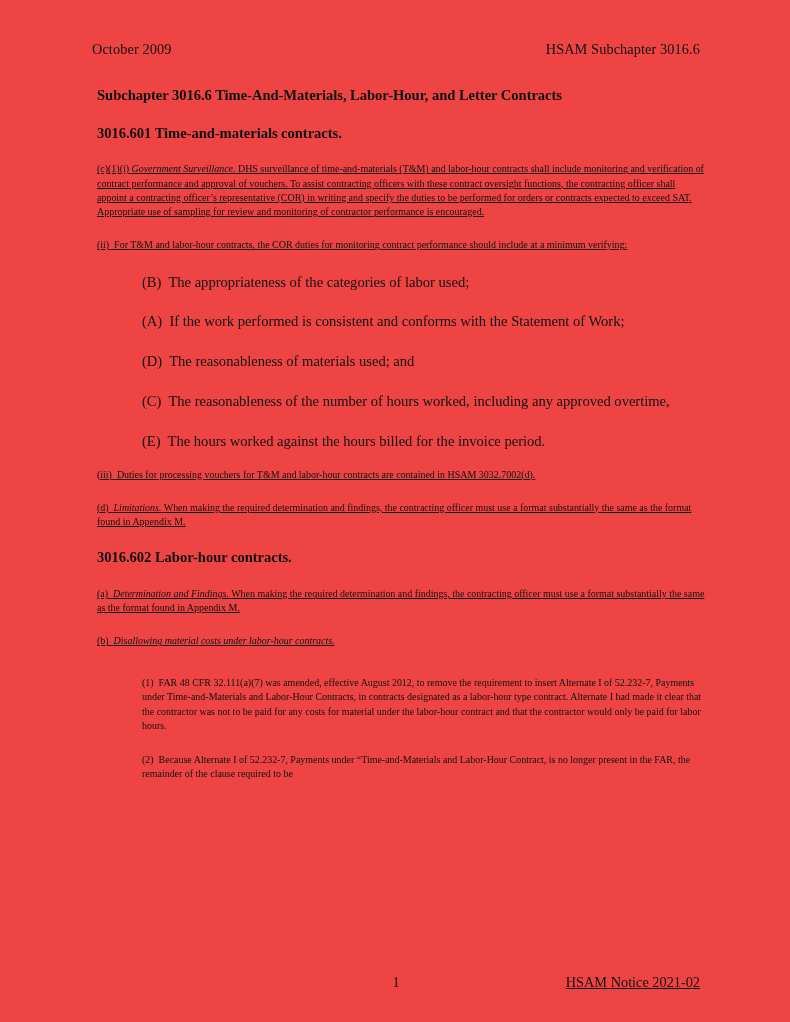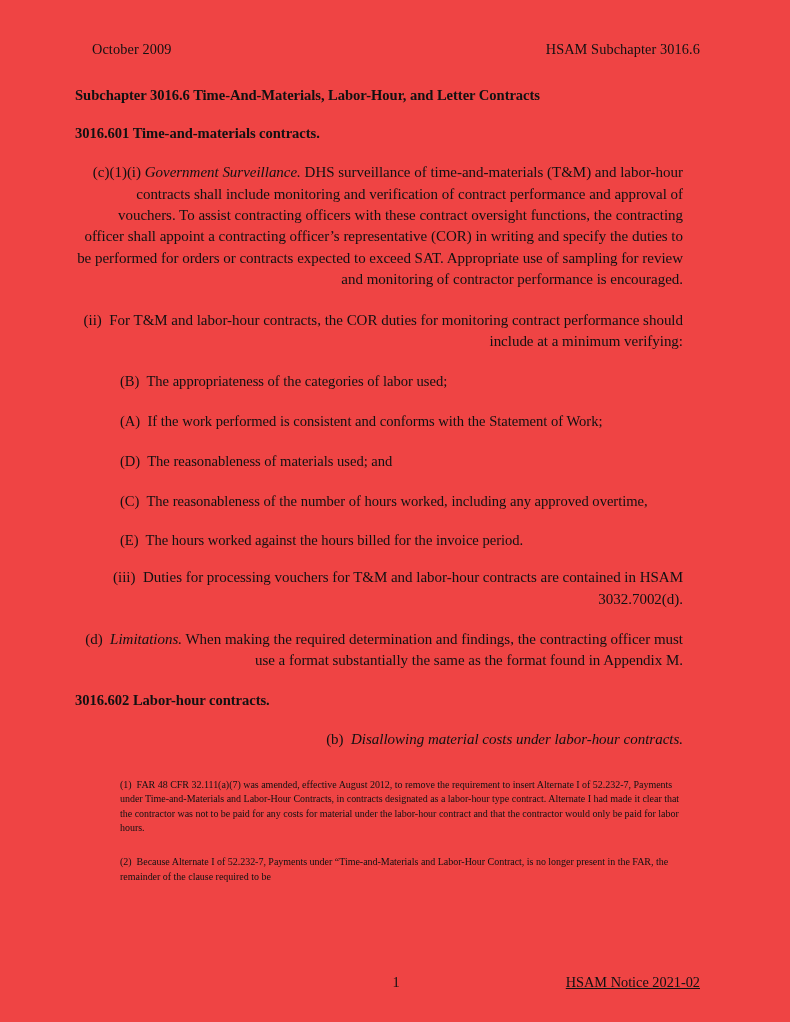--- a/index.html
+++ b/index.html
@@ -34,44 +34,45 @@
     align-items: baseline;
     font-size: 14.3px;
     line-height: 1.2;
     letter-spacing: 0.1px;
   }
 
   
   .content {
     position: absolute;
     top: 86px;
-    left: 75px;
+    left: 97px;
     width: 608px;
   }
 
   .h-sub {
     font-size: 14.6px;
     font-weight: bold;
     line-height: 1.28;
     margin: 0 0 19px 0;
     letter-spacing: -0.05px;
   }
   .h-sec {
     font-size: 14.6px;
     font-weight: bold;
     line-height: 1.28;
     margin: 0 0 20px 0;
     letter-spacing: -0.05px;
   }
   .para {
-    font-size: 15px;
+    font-size: 10px;
     line-height: 1.425;
     margin: 0 0 19px 0;
-    text-align: right;
+    text-align: left;
     letter-spacing: -0.02px;
+    text-decoration: underline;
   }
   .para .it { font-style: italic; }
 
   
   .sub-list {
     margin: 0;
     padding: 0;
   }
   .sub-item {
     font-size: 14.6px;
@@ -146,20 +147,21 @@
     </div>
 
     <div class="spacer-16"></div>
 
     <p class="para"><span>(iii)</span>&nbsp; <span>Duties for processing vouchers for T&amp;M and labor-hour contracts are contained in HSAM 3032.7002(d).</span></p>
 
     <p class="para"><span>(d)</span>&nbsp; <span class="it">Limitations.</span> <span>When making the required determination and findings, the contracting officer must use a format substantially the same as the format found in Appendix M.</span></p>
 
     <p class="h-sec">3016.602 Labor-hour contracts.</p>
 
+    <p class="para"><span>(a)</span>&nbsp; <span class="it">Determination and Findings.</span> <span>When making the required determination and findings, the contracting officer must use a format substantially the same as the format found in Appendix M.</span></p>
 
     <p class="para"><span>(b)</span>&nbsp; <span class="it">Disallowing material costs under labor-hour contracts.</span></p>
 
     <div class="spacer-8"></div>
 
     <p class="block-indent"><span>(1)</span>&nbsp; <span>FAR 48 CFR 32.111(a)(7) was amended, effective August 2012, to remove the requirement to insert Alternate I of 52.232-7, Payments under Time-and-Materials and Labor-Hour Contracts, in contracts designated as a labor-hour type contract. Alternate I had made it clear that the contractor was not to be paid for any costs for material under the labor-hour contract and that the contractor would only be paid for labor hours.</span></p>
 
     <p class="block-indent"><span>(2)</span>&nbsp; <span>Because Alternate I of 52.232-7, Payments under “Time-and-Materials and Labor-Hour Contract, is no longer present in the FAR, the remainder of the clause required to be</span></p>
 
   </div>

